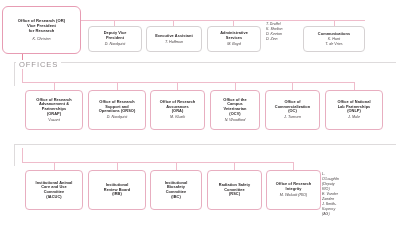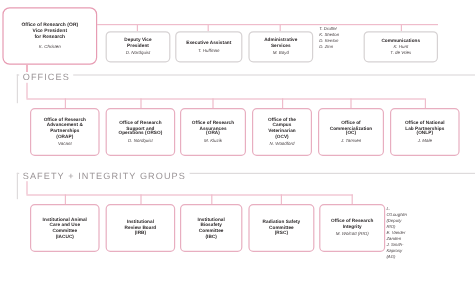--- a/index.html
+++ b/index.html
@@ -144,21 +144,20 @@
 D. Keeton
 D. Zinn</div>
 
   <div class="node gray" id="comms">
     <div class="ttl">Communications</div>
     <div class="person" style="white-space: pre-line;">K. Hunt
 T. de Vries</div>
   </div>
 
   <div class="section-label" id="lbl-offices">OFFICES</div>
-  <div class="section-label" id="lbl-safety">SAFETY + INTEGRITY GROUPS</div>
 
   <div class="node office" id="orap">
     <div class="ttl" style="white-space: pre-line;">Office of Research
 Advancement &amp;
 Partnerships
 (ORAP)</div>
     <div class="person">Vacant</div>
   </div>
   <div class="node office" id="orso">
     <div class="ttl" style="white-space: pre-line;">Office of Research

